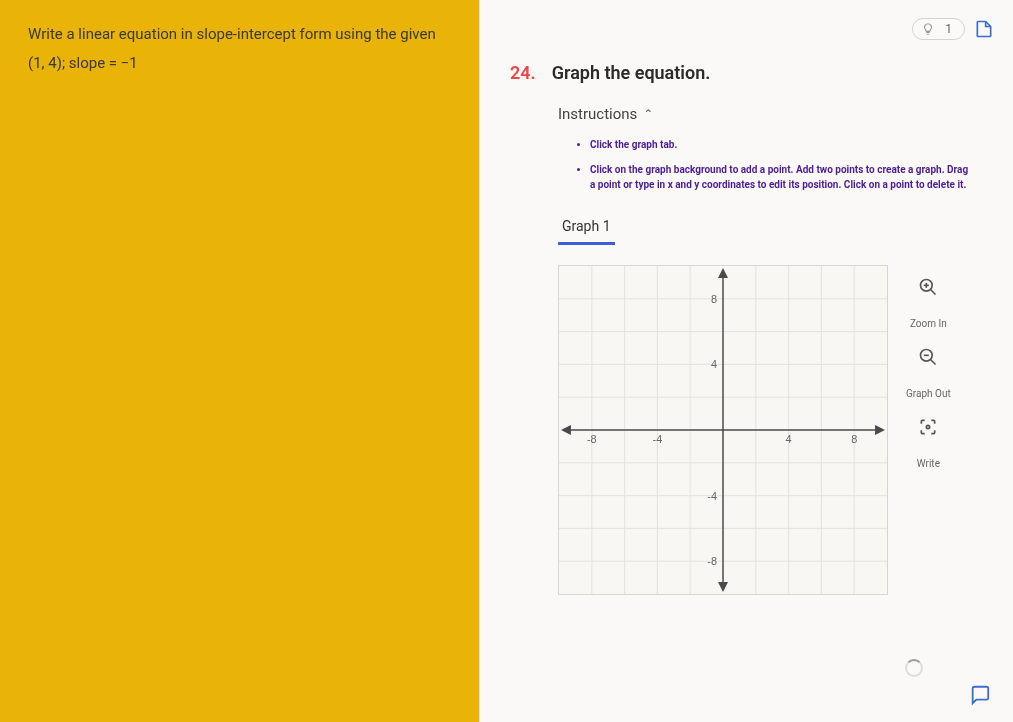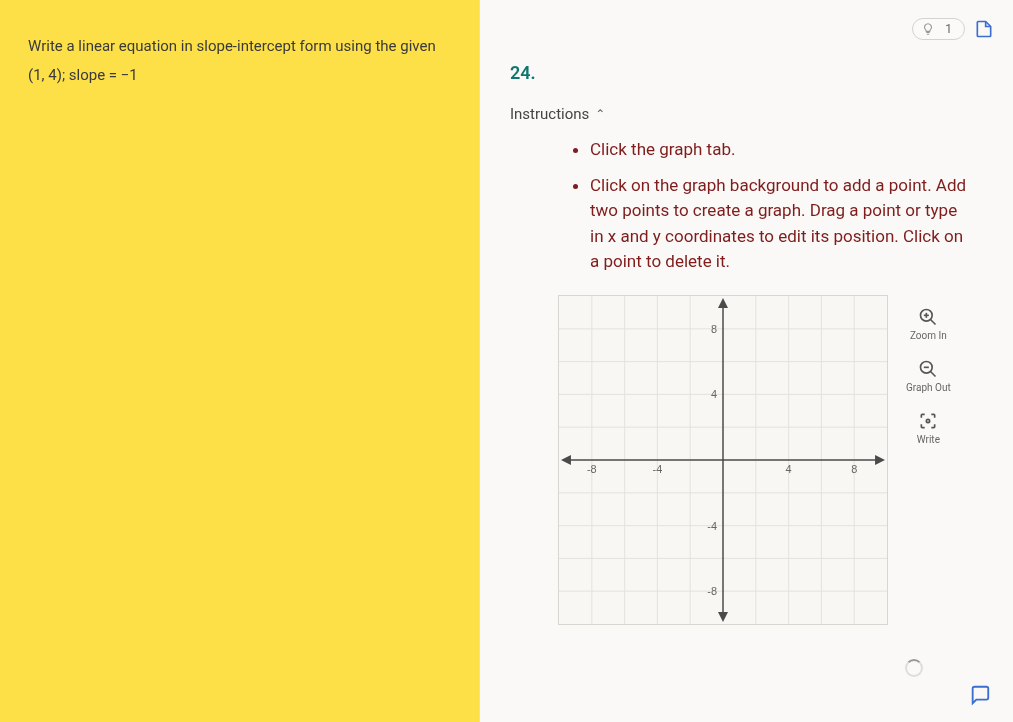--- a/index.html
+++ b/index.html
@@ -15,22 +15,22 @@
       overflow: hidden;
       position: relative;
     }
     .main-container {
       display: flex;
       width: 100%;
       height: 100%;
     }
     .left-panel {
       width: 480px;
-      background: #fde047;
-      padding: 36px 28px;
+      background: #eab308;
+      padding: 24px 28px;
       border-right: 1px solid #e0ded9;
     }
     .right-panel {
       flex: 1;
       background: #faf9f7;
       padding: 20px 26px 12px 30px;
       position: relative;
     }
     .problem-text {
       color: #3a3a3a;
@@ -77,52 +77,54 @@
     }
     .question-header {
       display: flex;
       align-items: baseline;
       gap: 16px;
       margin-top: 42px;
     }
     .q-num {
       font-size: 18px;
       font-weight: 600;
-      color: #0f766e;
+      color: #ef4444;
     }
     .q-title {
       font-size: 18px;
       font-weight: 600;
       color: #2b2b2b;
     }
     .instructions-toggle {
       margin-top: 22px;
+      margin-left: 48px;
       font-size: 15px;
       color: #444;
       display: flex;
       align-items: center;
       gap: 6px;
       cursor: pointer;
     }
     .chevron {
       font-size: 12px;
       color: #666;
     }
     .instructions-list {
       margin-top: 14px;
       margin-left: 66px;
       list-style: disc;
       padding-left: 14px;
     }
     .instructions-list li {
-      font-size: 17px;
-      color: #7f1d1d;
+      font-size: 10px;
+      color: #4c1d95;
       line-height: 1.5;
       margin-bottom: 10px;
       max-width: 380px;
+      font-weight: bold;
     }
     .tab-row {
       margin-top: 18px;
       margin-left: 48px;
     }
     .tab {
       display: inline-block;
       font-size: 14px;
       color: #333;
       padding: 8px 4px;
@@ -153,21 +155,21 @@
       display: flex;
       flex-direction: column;
       gap: 18px;
       align-items: center;
       margin-top: 12px;
     }
     .zoom-btn {
       display: flex;
       flex-direction: column;
       align-items: center;
-      gap: 3px;
+      gap: 21px;
       cursor: pointer;
       color: #555;
     }
     .zoom-btn svg {
       width: 20px;
       height: 20px;
     }
     .zoom-label {
       font-size: 10px;
       color: #666;
@@ -214,32 +216,36 @@
       <div class="note-btn">
         <svg width="20" height="20" viewBox="0 0 24 24" fill="none" stroke="currentColor" stroke-width="2">
           <path d="M14 3H5a1 1 0 0 0-1 1v16a1 1 0 0 0 1 1h14a1 1 0 0 0 1-1V9z"></path>
           <path d="M14 3v6h6"></path>
         </svg>
       </div>
     </div>
 
     <div class="question-header">
       <span class="q-num">24.</span>
+      <span class="q-title">Graph the equation.</span>
     </div>
 
     <div class="instructions-toggle">
       <span>Instructions</span>
       <span class="chevron">⌃</span>
     </div>
 
     <ul class="instructions-list">
       <li>Click the graph tab.</li>
       <li>Click on the graph background to add a point. Add two points to create a graph. Drag a point or type in x and y coordinates to edit its position. Click on a point to delete it.</li>
     </ul>
 
+    <div class="tab-row">
+      <span class="tab">Graph 1</span>
+    </div>
 
     <div class="graph-area">
       <div class="graph-box">
         <svg viewBox="0 0 330 330">
 
           <g stroke="#e4e2dd" stroke-width="1">
             <line x1="33" y1="0" x2="33" y2="330"></line>
             <line x1="66" y1="0" x2="66" y2="330"></line>
             <line x1="99" y1="0" x2="99" y2="330"></line>
             <line x1="132" y1="0" x2="132" y2="330"></line>

